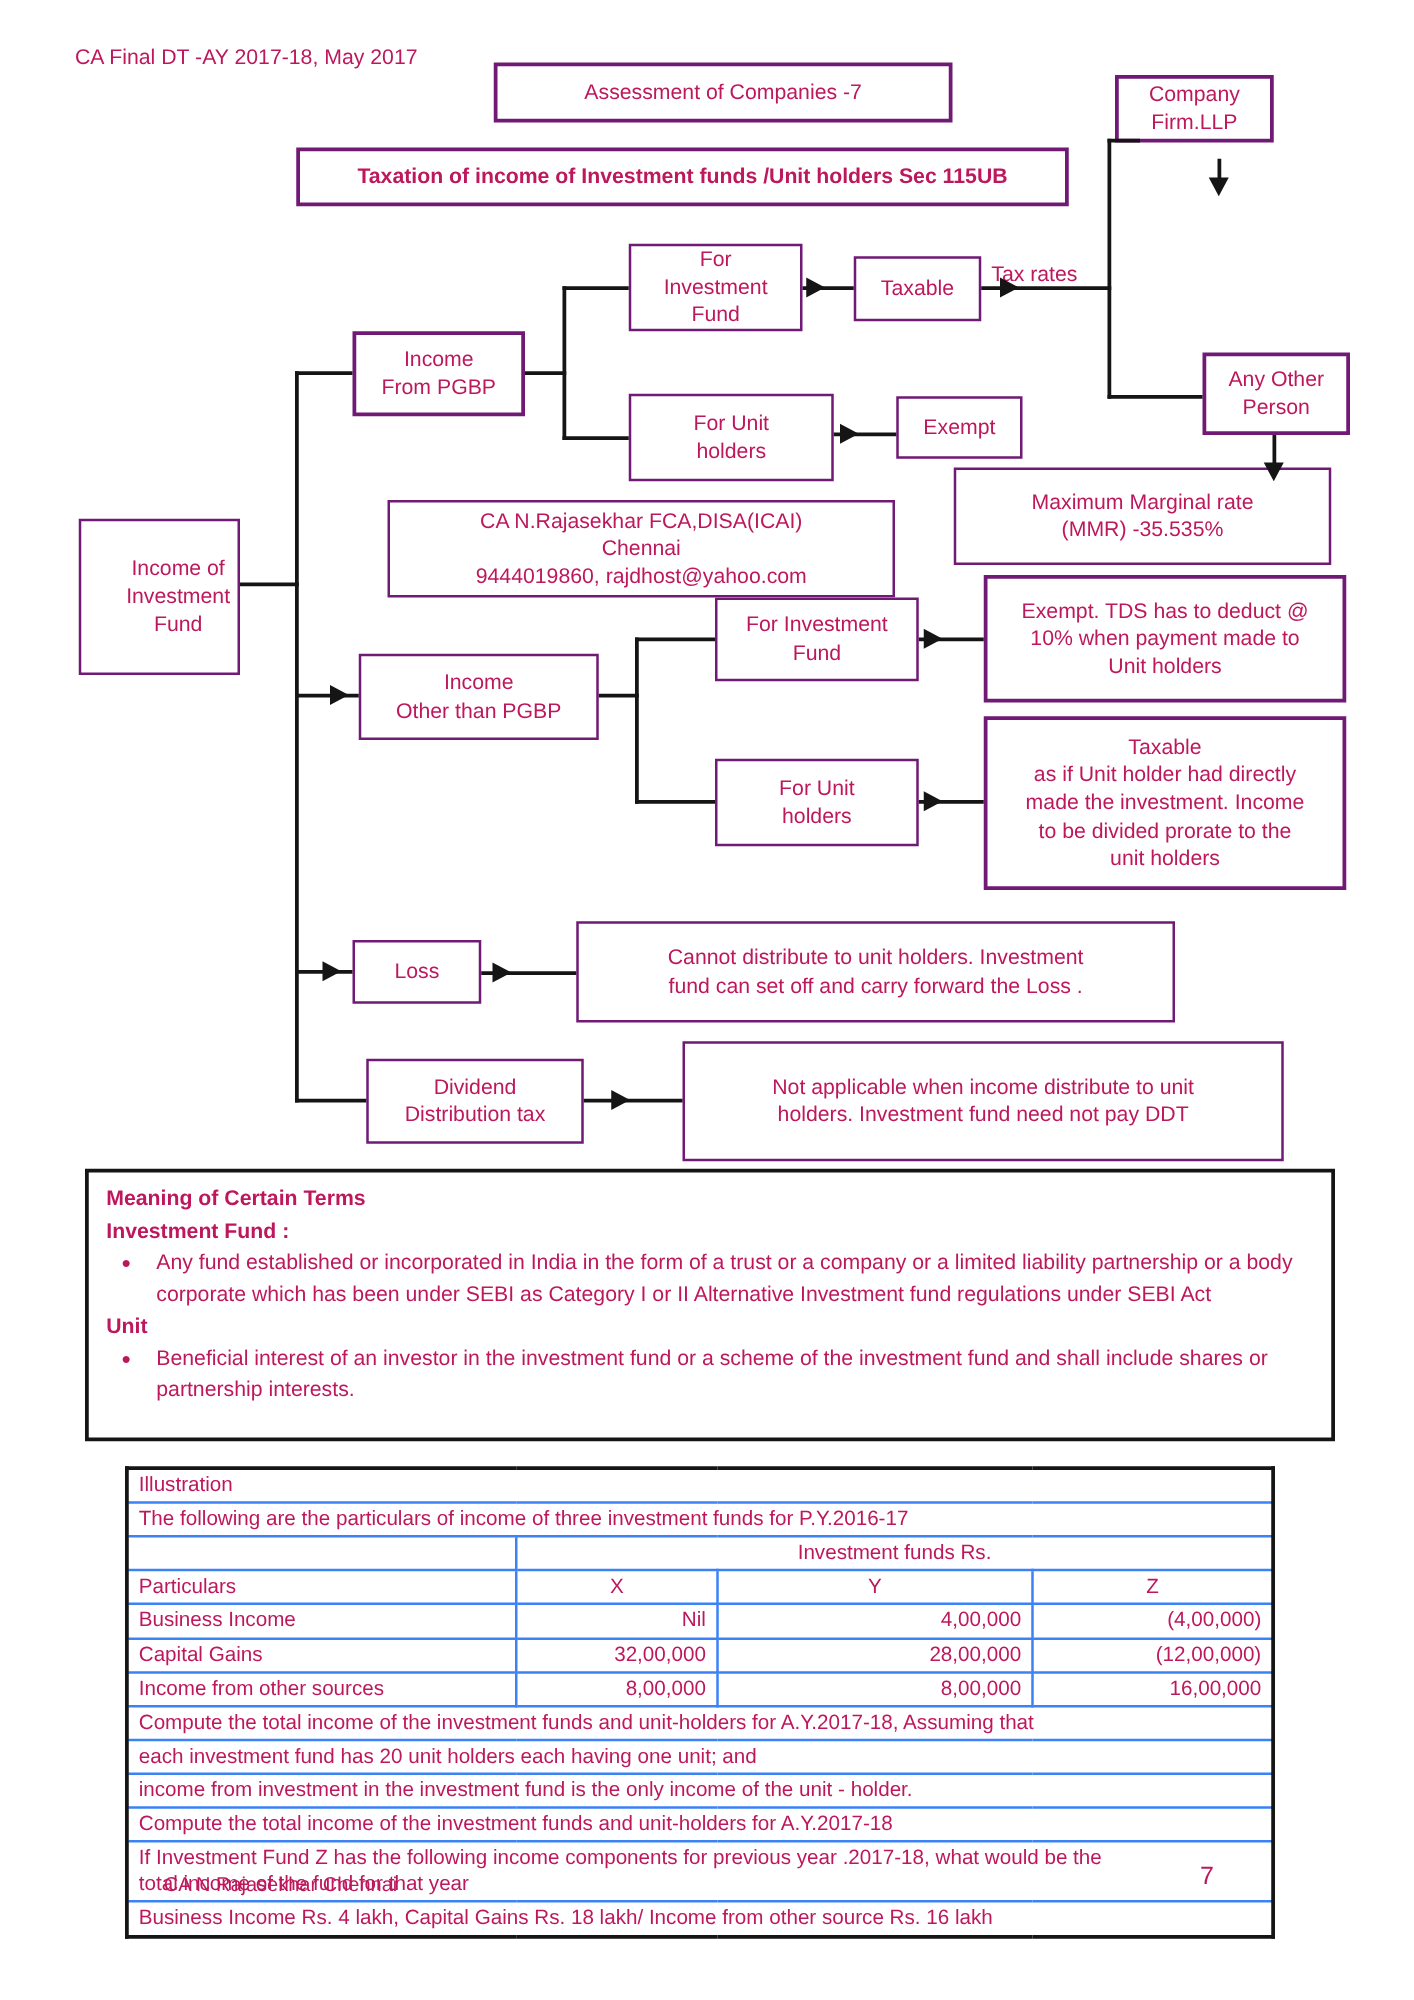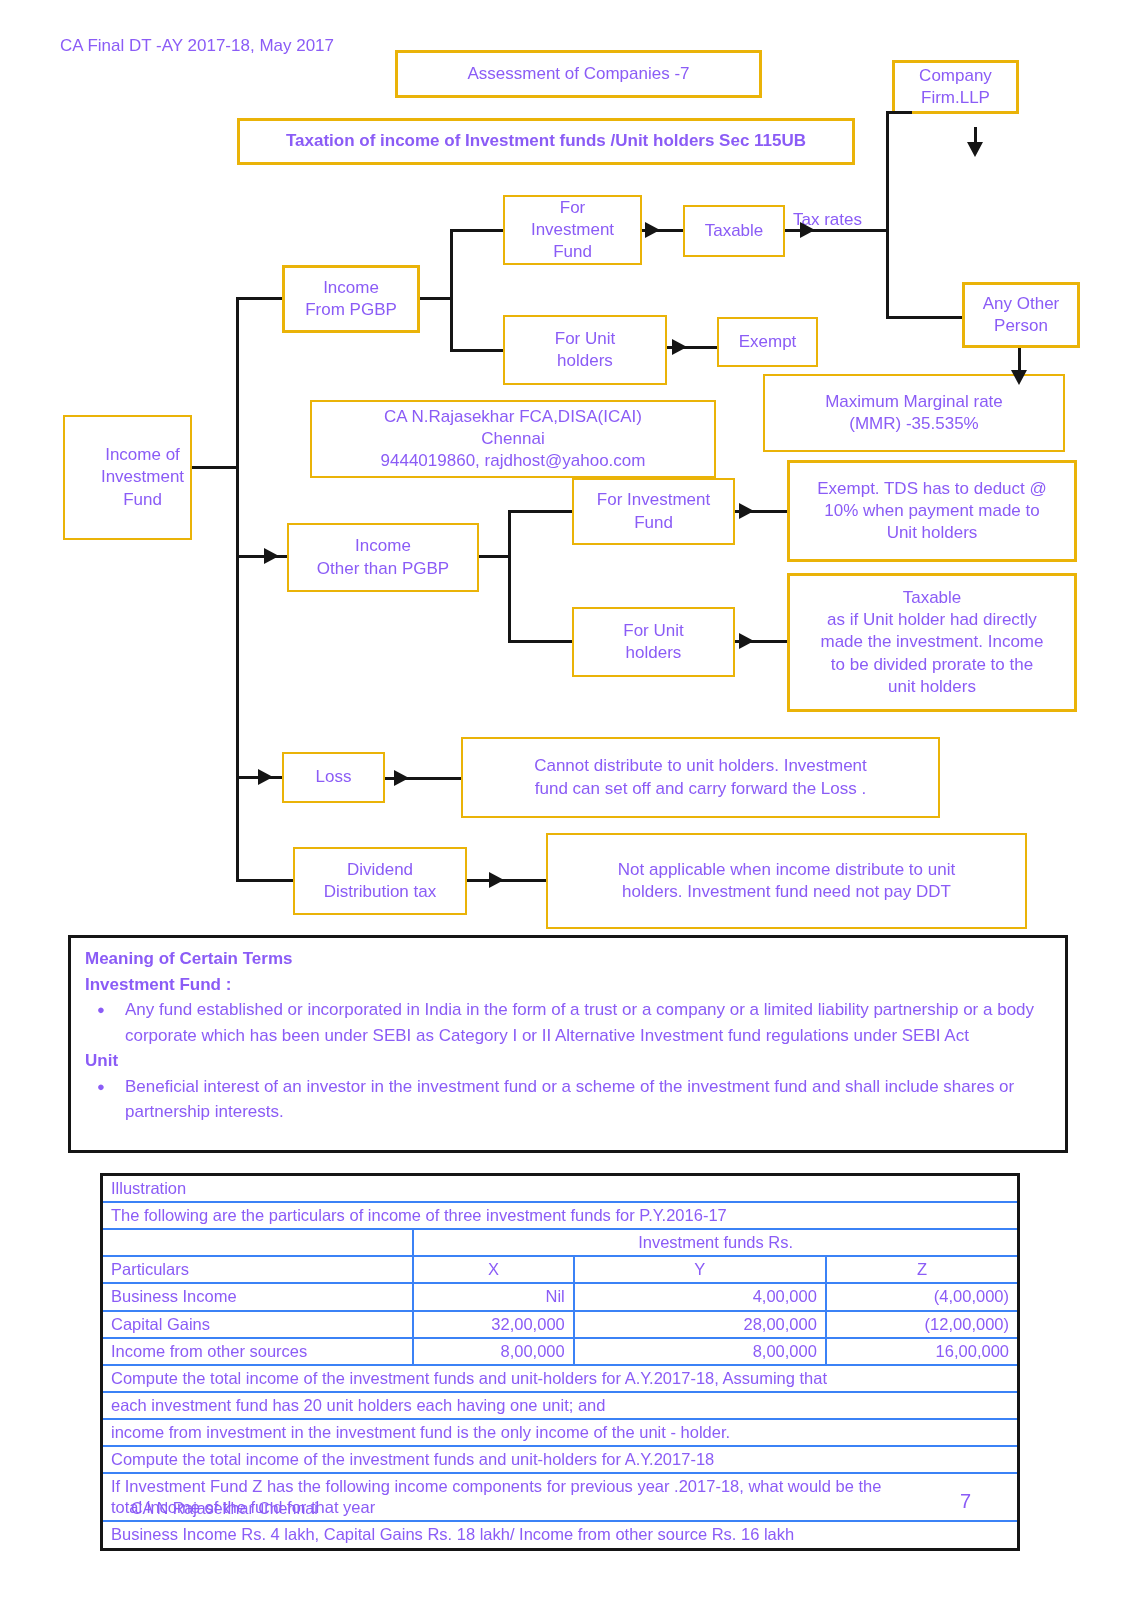--- a/index.html
+++ b/index.html
@@ -1,21 +1,21 @@
 <!DOCTYPE html>
 <html><head>
 <meta charset="utf-8">
 <style>
   html,body{margin:0;padding:0;background:#ffffff;}
   .page{
     position:relative;width:1131px;height:1600px;background:#fff;
-    font-family:"Liberation Sans", sans-serif;color:#8b5cf6;overflow:hidden;
+    font-family:"Liberation Sans", sans-serif;color:#be185d;overflow:hidden;
   }
   .box{
-    position:absolute;border:3px solid #eab308;background:#fff;
+    position:absolute;border:3px solid #701a75;background:#fff;
     display:flex;align-items:center;justify-content:center;text-align:center;
     font-size:17px;line-height:1.3;white-space:pre-line;box-sizing:border-box;
     padding:1px 4px;
   }
   .b2{border-width:2px;}
   .bold{font-weight:bold;}
   .hline,.vline{position:absolute;background:#151515;}
   .hline{height:3px;}
   .vline{width:3px;}
   .ar{position:absolute;width:0;height:0;border-top:8px solid transparent;

